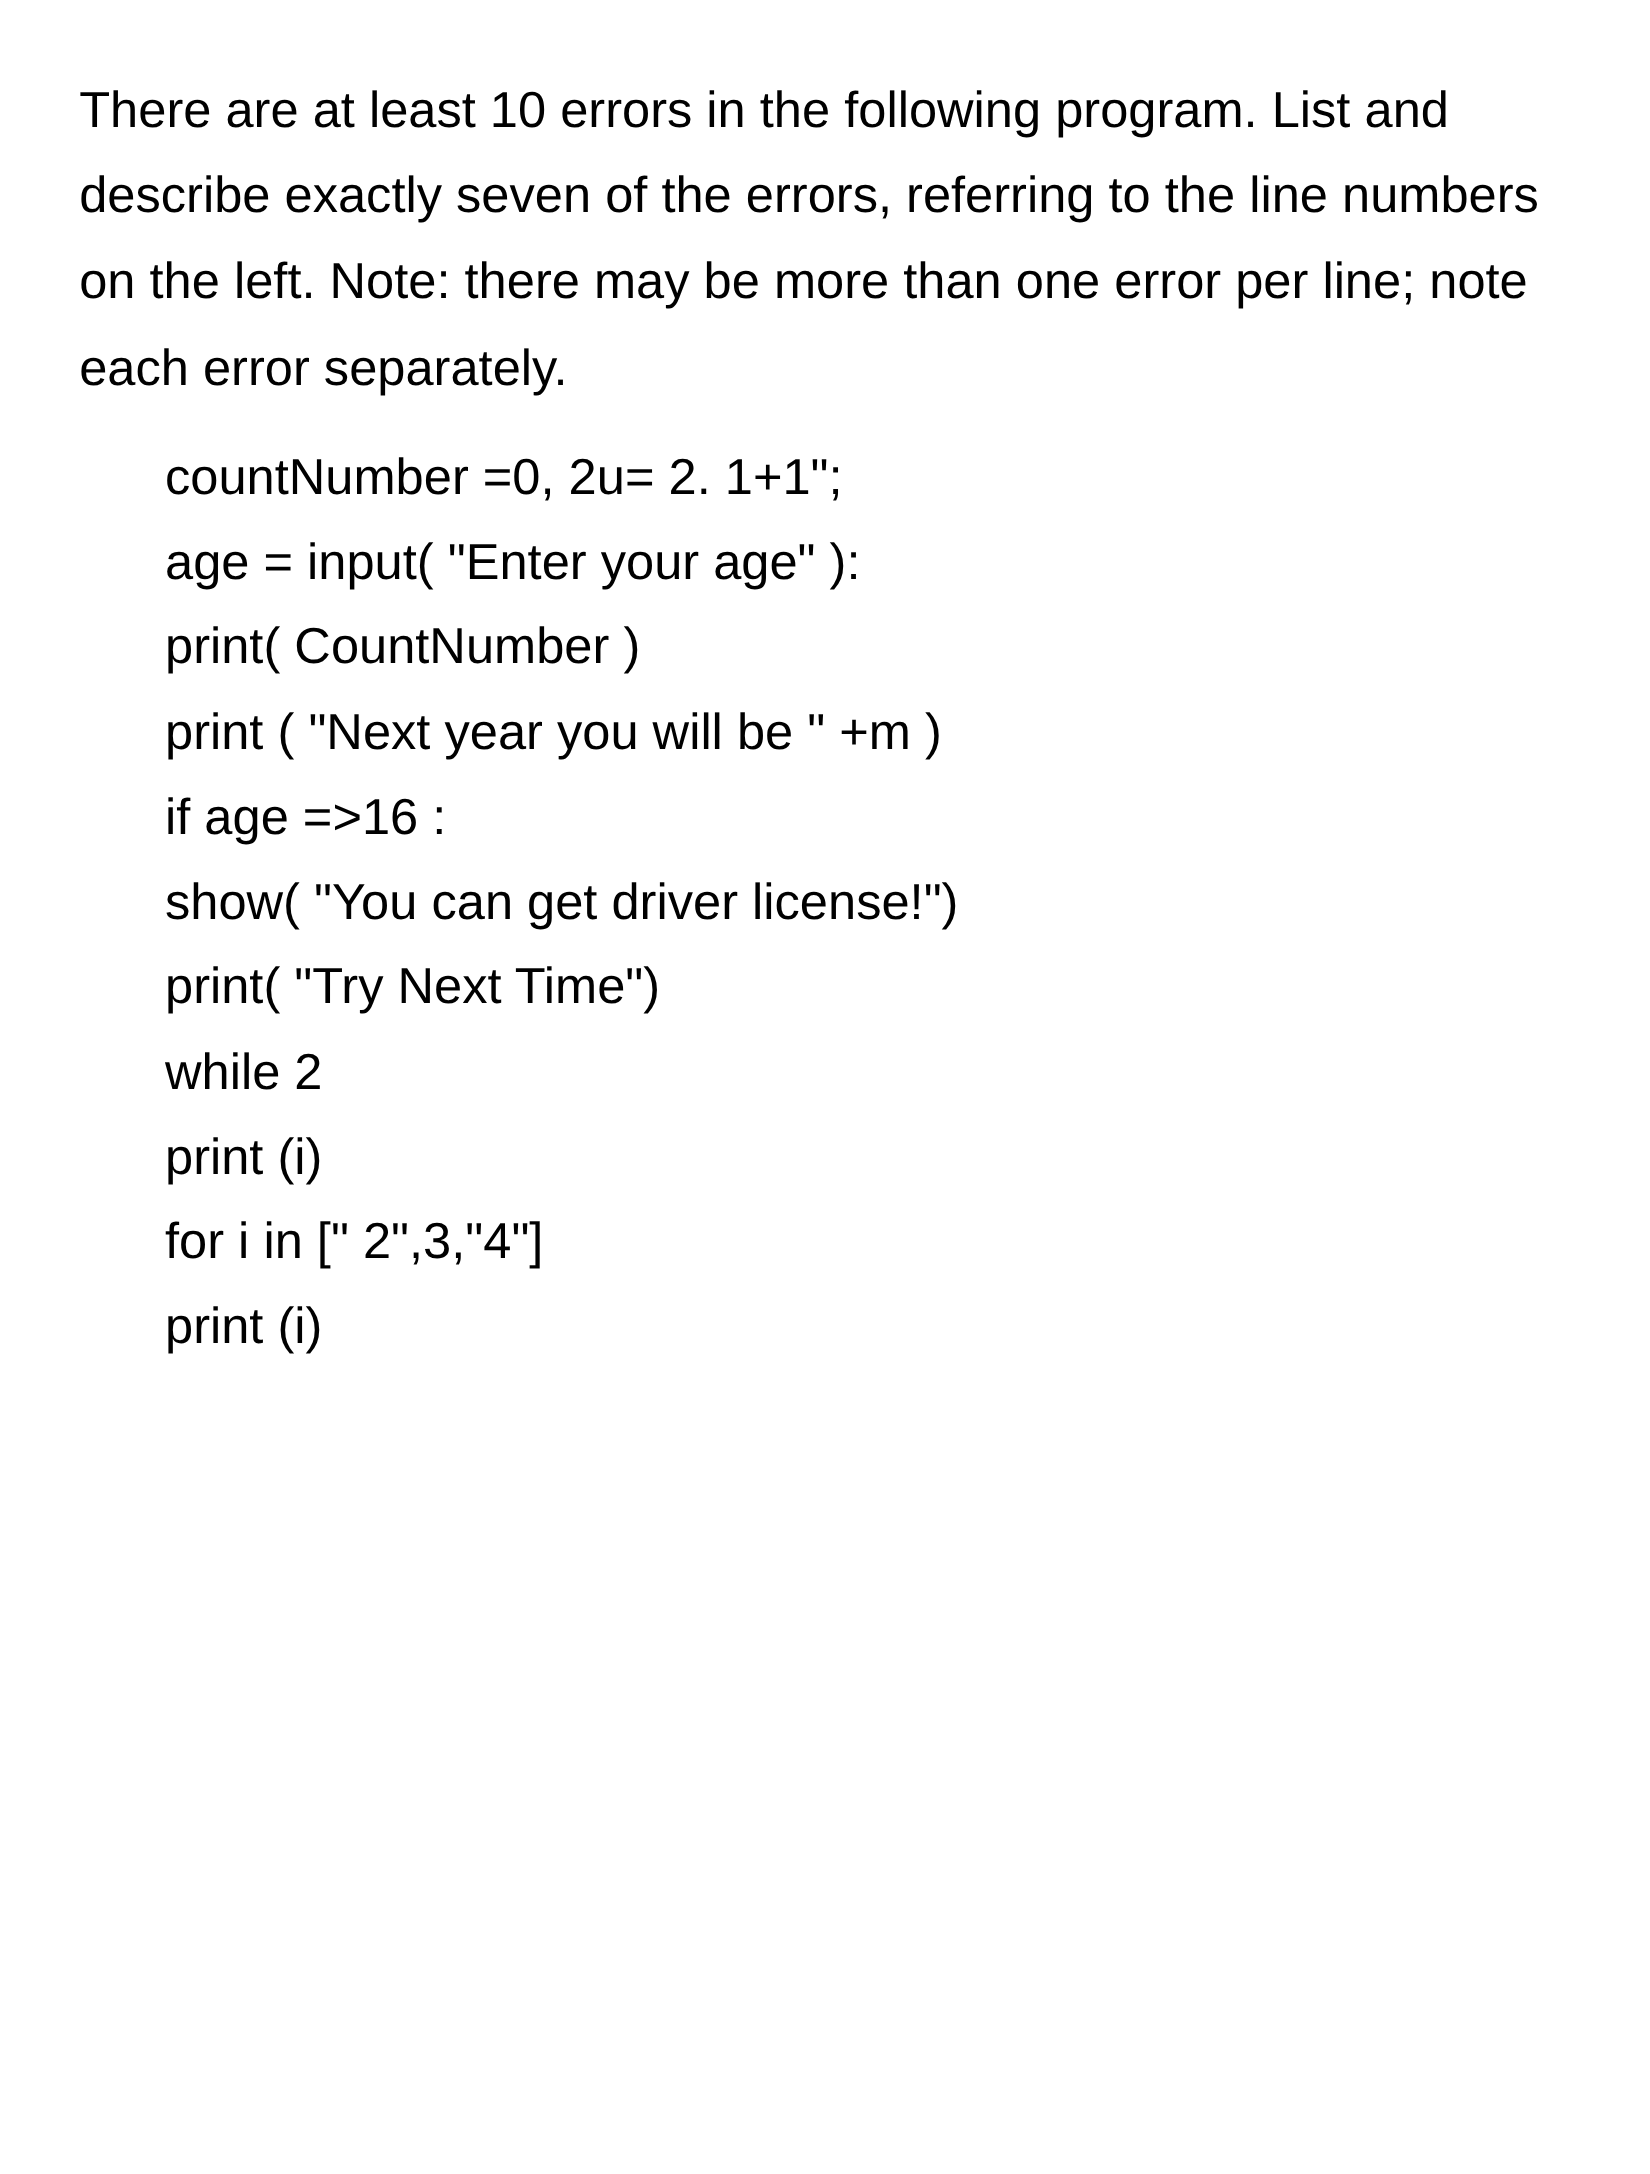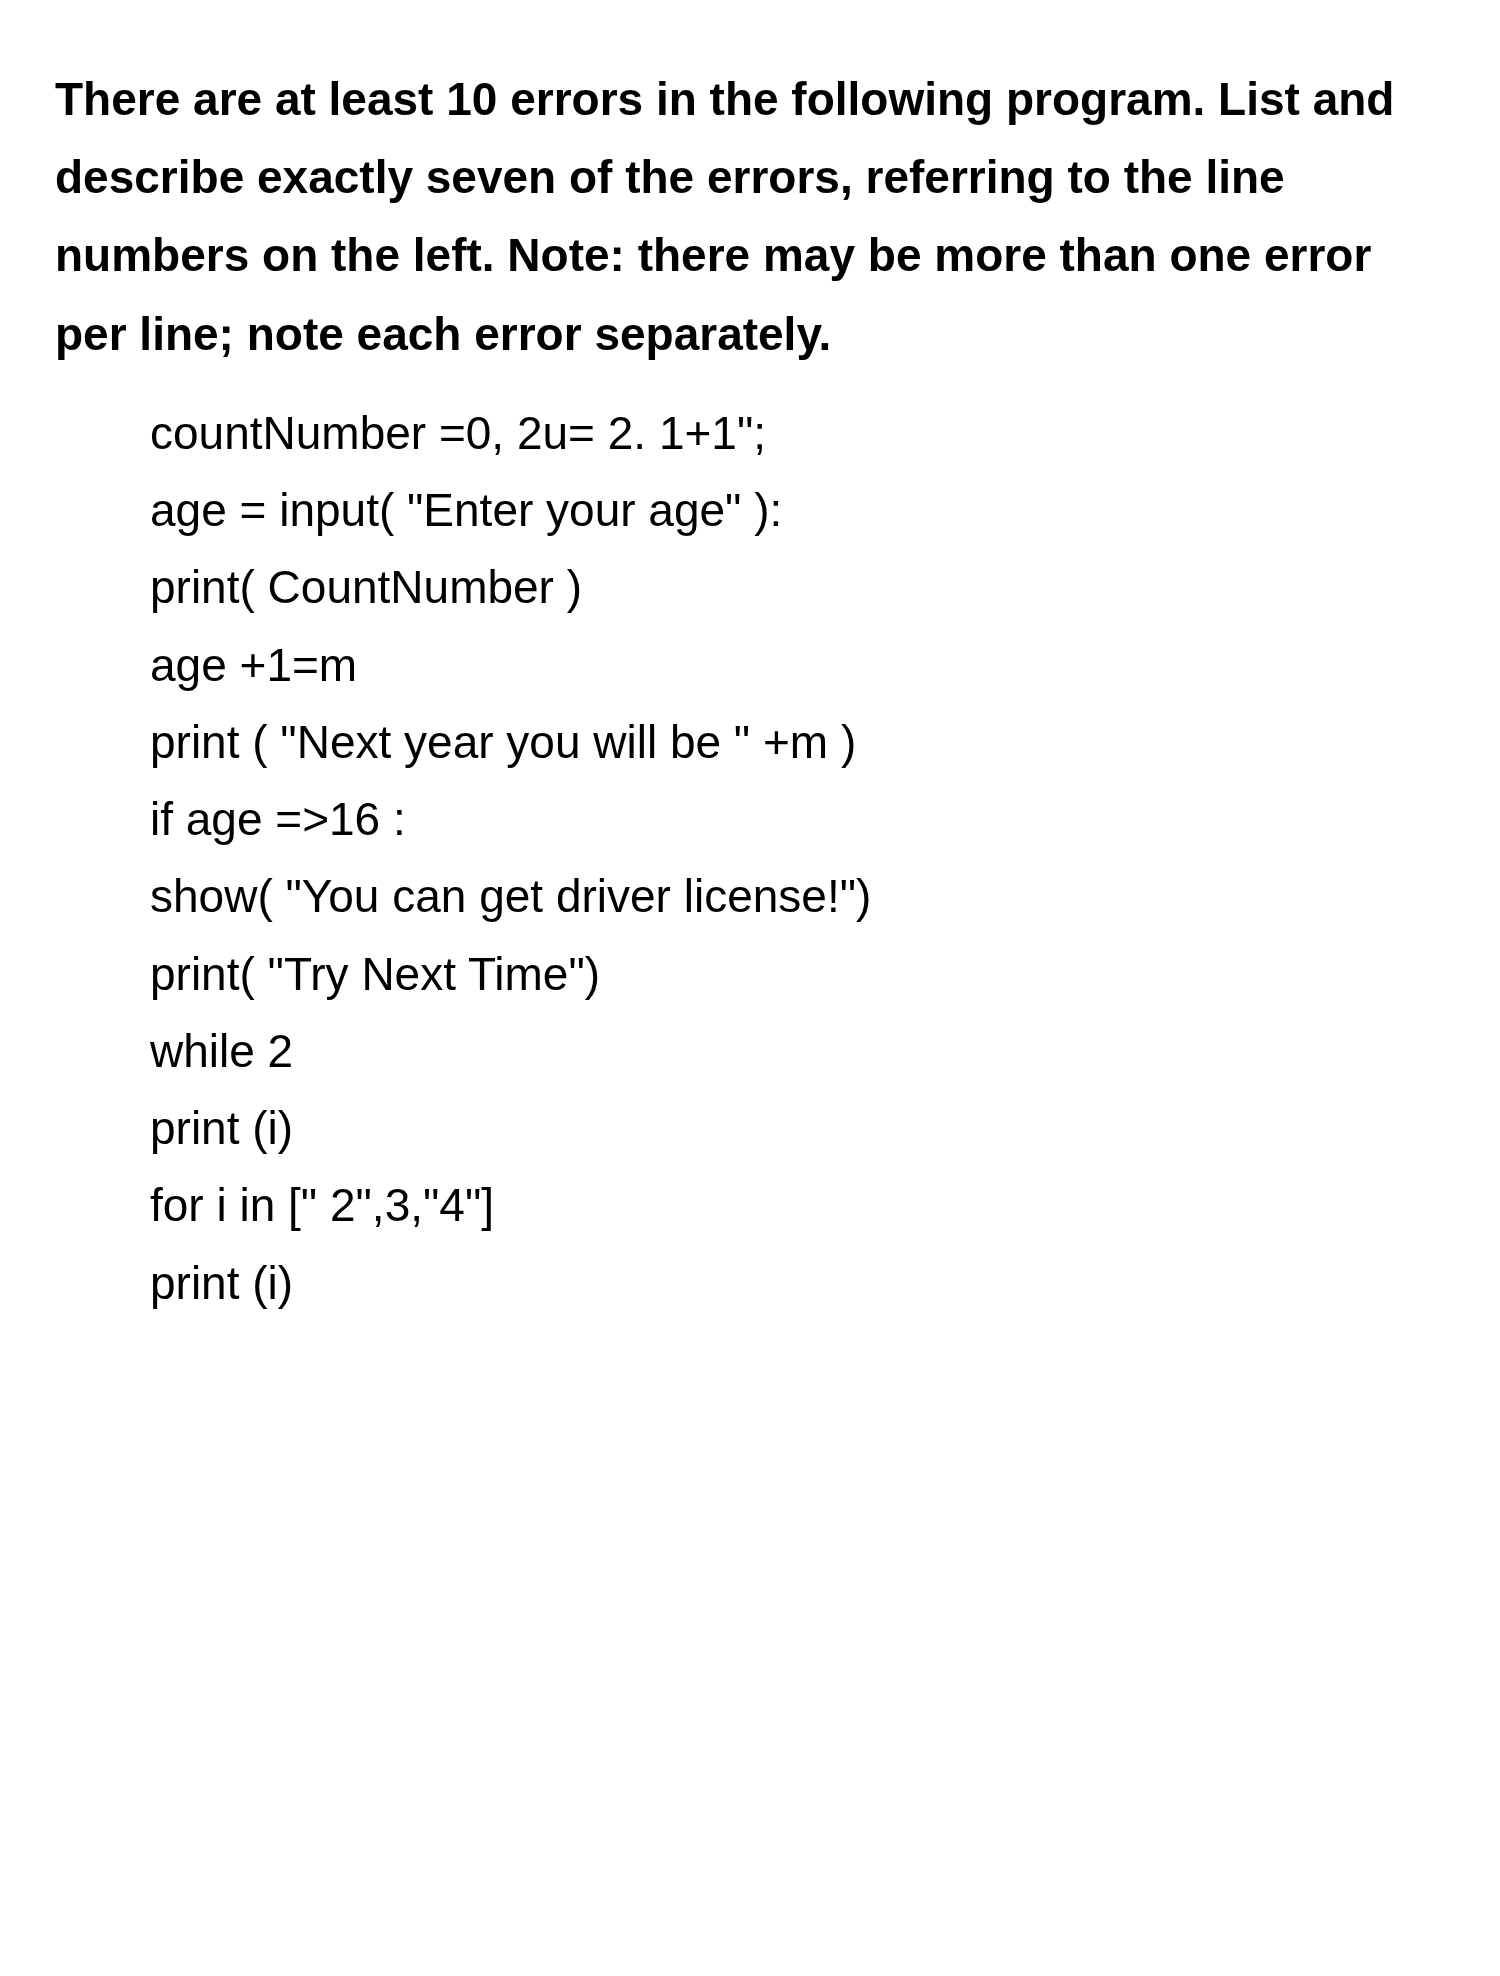--- a/index.html
+++ b/index.html
@@ -11,43 +11,43 @@
       background: #ffffff;
       font-family: -apple-system, BlinkMacSystemFont, "Segoe UI", Helvetica, Arial, sans-serif;
       width: 1500px;
       height: 1976px;
       padding: 60px 55px;
       color: #000000;
     }
     .instruction {
       font-size: 46px;
       line-height: 1.7;
-      font-weight: 700;
+      font-weight: 400;
       margin-bottom: 22px;
+      margin-left: 17px;
     }
     .code-block {
       padding-left: 95px;
     }
     .code-line {
       font-size: 46px;
       line-height: 1.68;
       font-weight: 400;
       white-space: pre;
     }
   </style>
 </head>
 <body>
 
 <div class="instruction">There are at least 10 errors in the following program. List and describe exactly seven of the errors, referring to the line numbers on the left. Note: there may be more than one error per line; note each error separately.</div>
 
 <div class="code-block">
   <div class="code-line">countNumber =0, 2u= 2. 1+1";</div>
   <div class="code-line">age = input( "Enter your age" ):</div>
   <div class="code-line">print( CountNumber )</div>
-  <div class="code-line">age +1=m</div>
   <div class="code-line">print ( "Next year you will be " +m )</div>
   <div class="code-line">if age =&gt;16 :</div>
   <div class="code-line">show( "You can get driver license!")</div>
   <div class="code-line">print( "Try Next Time")</div>
   <div class="code-line">while 2</div>
   <div class="code-line">print (i)</div>
   <div class="code-line">for i in [" 2",3,"4"]</div>
   <div class="code-line">print (i)</div>
 </div>
 

